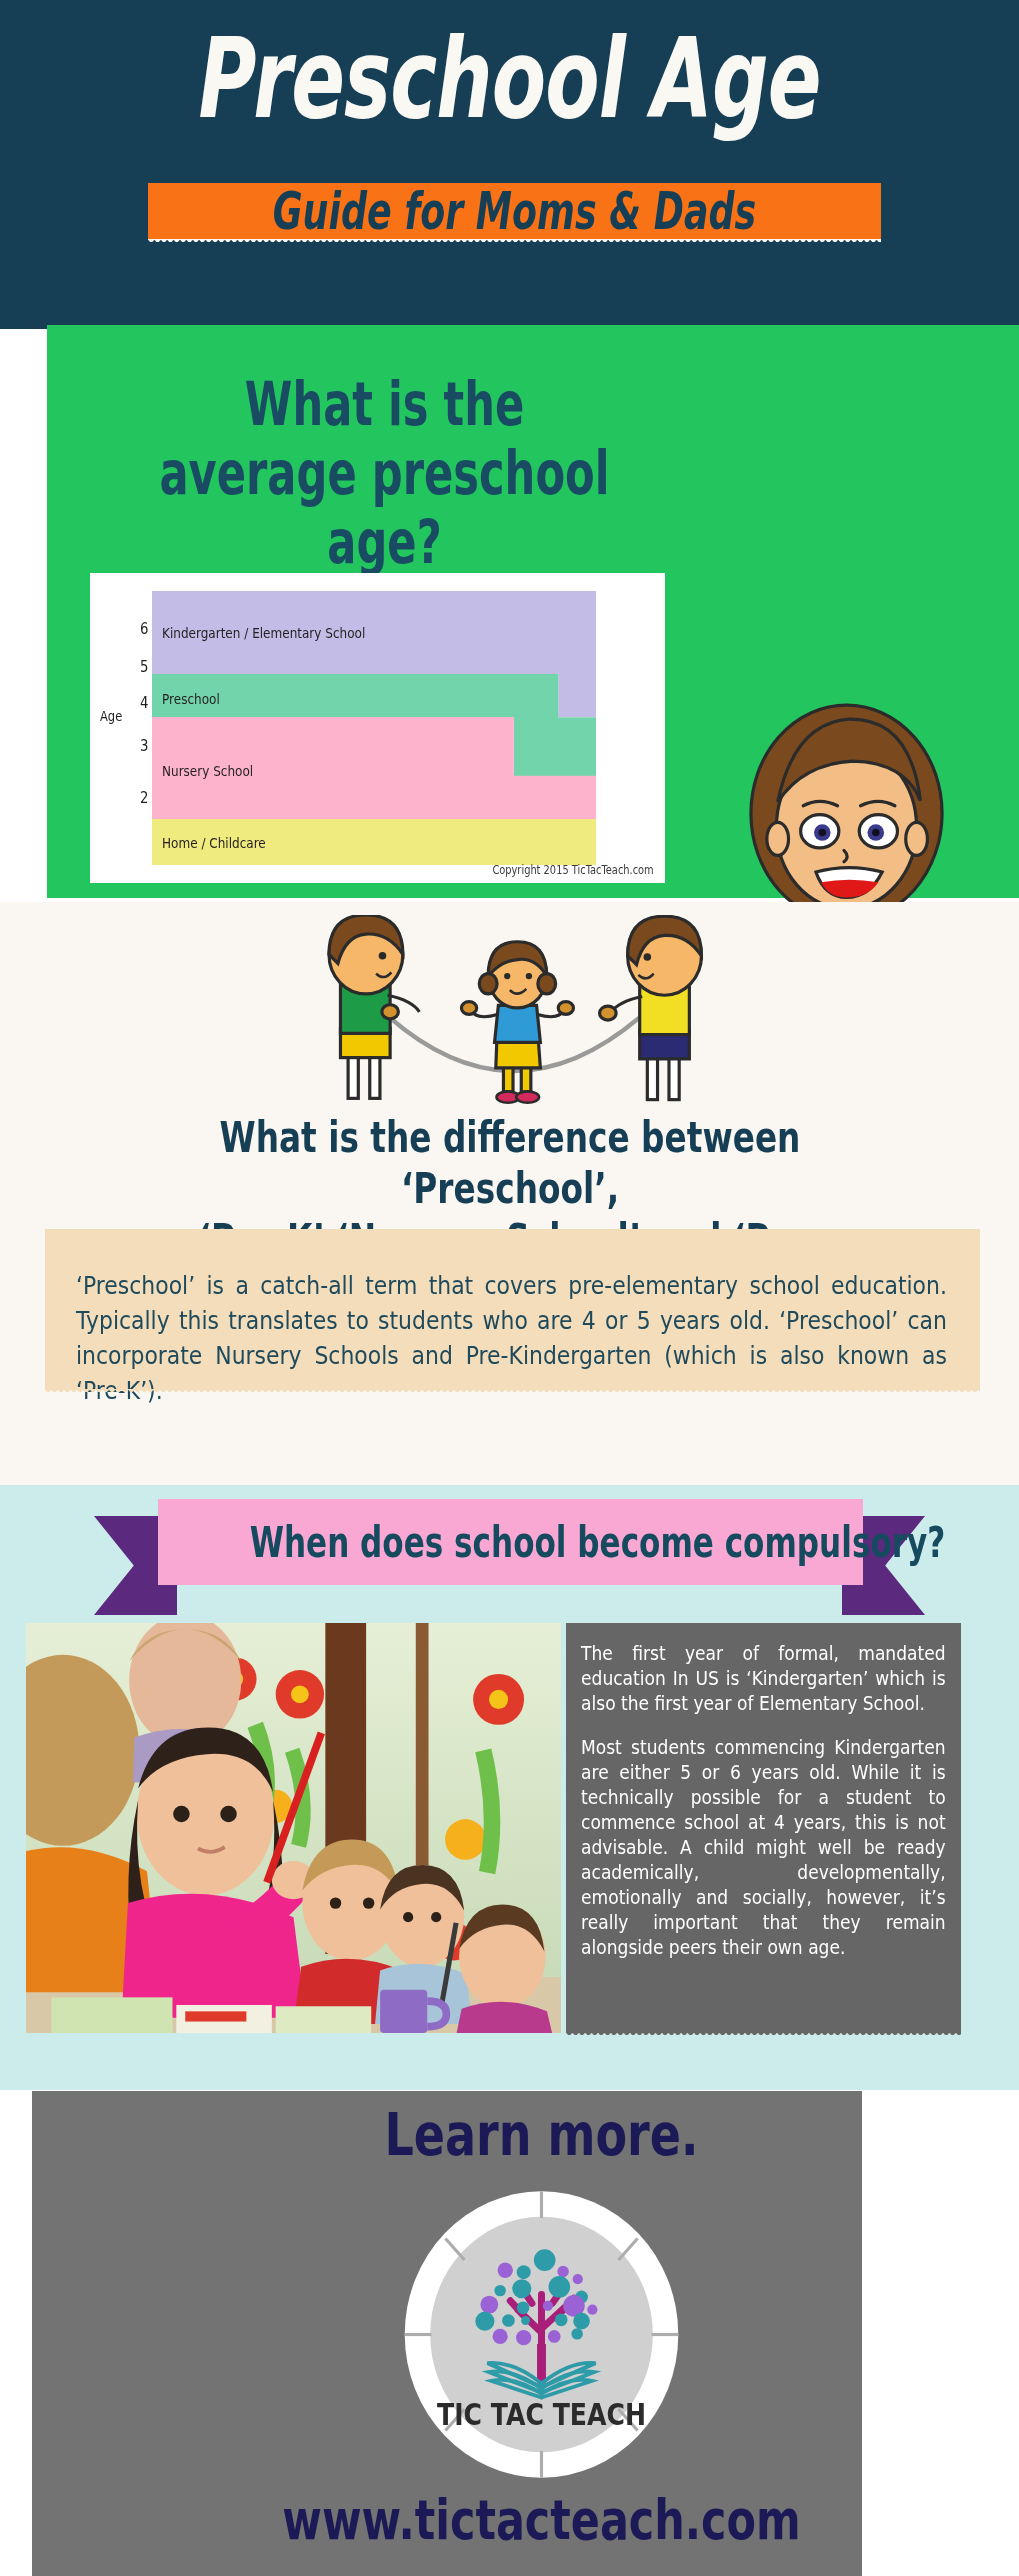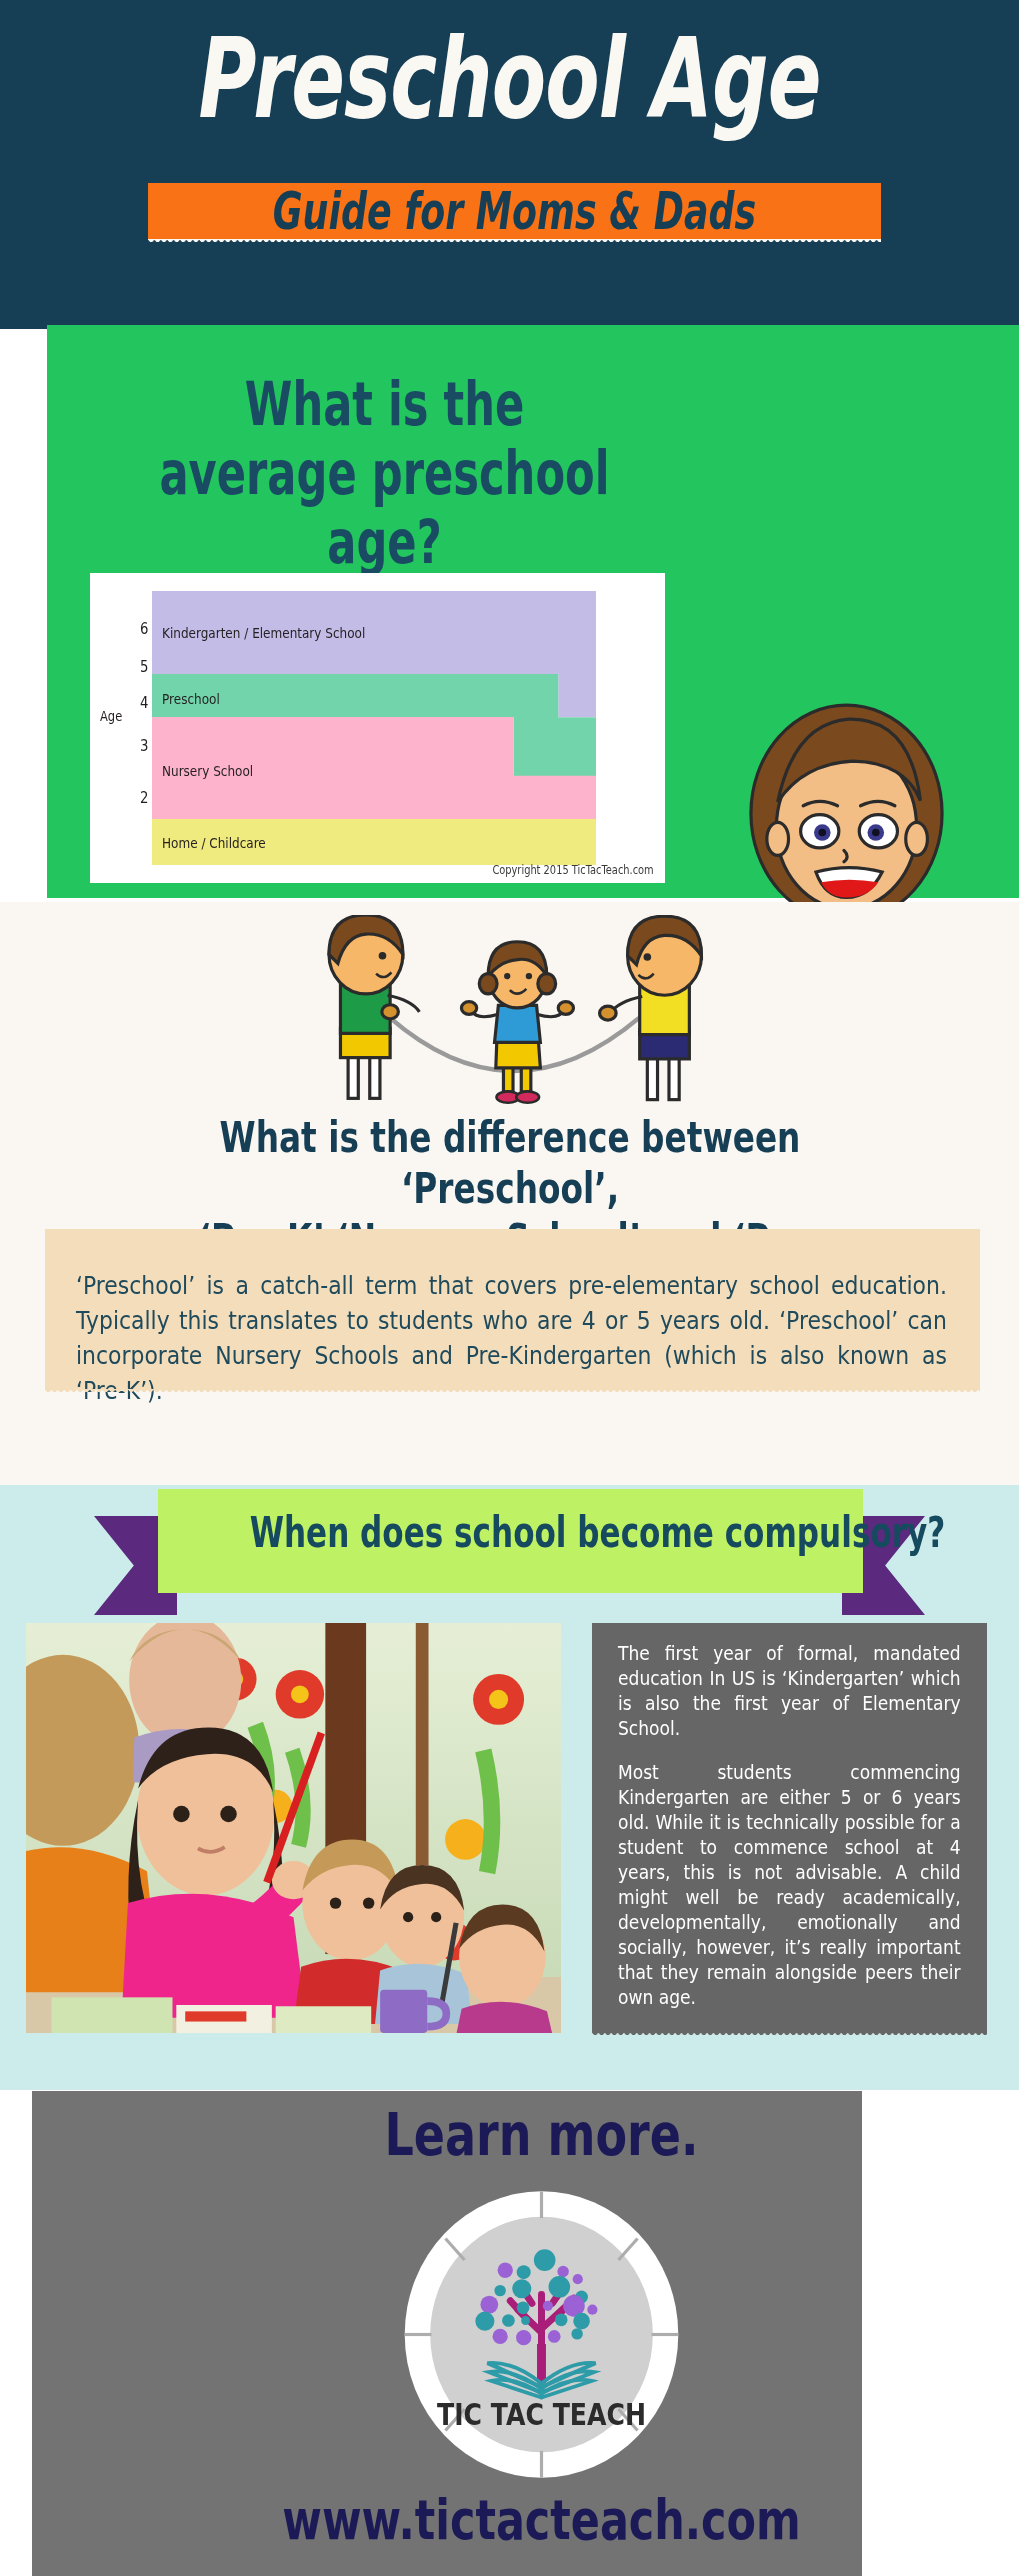--- a/index.html
+++ b/index.html
@@ -205,23 +205,23 @@
   .ribbon-left, .ribbon-right {
     position: absolute;
     top: 31px;
     width: 83px; height: 99px;
     background: #5B2A7E;
   }
   .ribbon-left  { left: 94px;  clip-path: polygon(0 0, 100% 0, 100% 100%, 0 100%, 48% 50%); }
   .ribbon-right { left: 842px; clip-path: polygon(0 0, 100% 0, 52% 50%, 100% 100%, 0 100%); }
   .ribbon-body {
     position: absolute;
-    left: 158px; top: 4px;
-    width: 705px; height: 104px;
-    background: #bef264;
+    left: 158px; top: 14px;
+    width: 705px; height: 86px;
+    background: #f9a8d4;
   }
   .ribbon-title {
     position: absolute;
     left: 0; top: 2.5px;
     width: 705px;
     text-align: center;
     color: #164A5E;
     font-family: "DejaVu Sans", sans-serif;
     font-weight: bold;
     font-size: 42px;
@@ -232,24 +232,24 @@
   }
   .photo {
     position: absolute;
     left: 25.5px; top: 138px;
     width: 535px; height: 410px;
     overflow: hidden;
     background: #C9D4BF;
   }
   .gray-box {
     position: absolute;
-    left: 592px; top: 138px;
+    left: 566px; top: 138px;
     width: 395px; height: 410px;
     background: #666666;
-    padding: 18px 26px;
+    padding: 18px 15px;
   }
   .gray-box::after{
     content:"";
     position:absolute; left:0; bottom:-4.5px; width:100%; height:5.1px;
     background:
       radial-gradient(circle at 3.2px 0px, #666666 2.9px, rgba(102,102,102,0) 3.2px) repeat-x;
     background-size: 6.4px 5.1px;
   }
   .gray-text {
     color: #FFFFFF;

